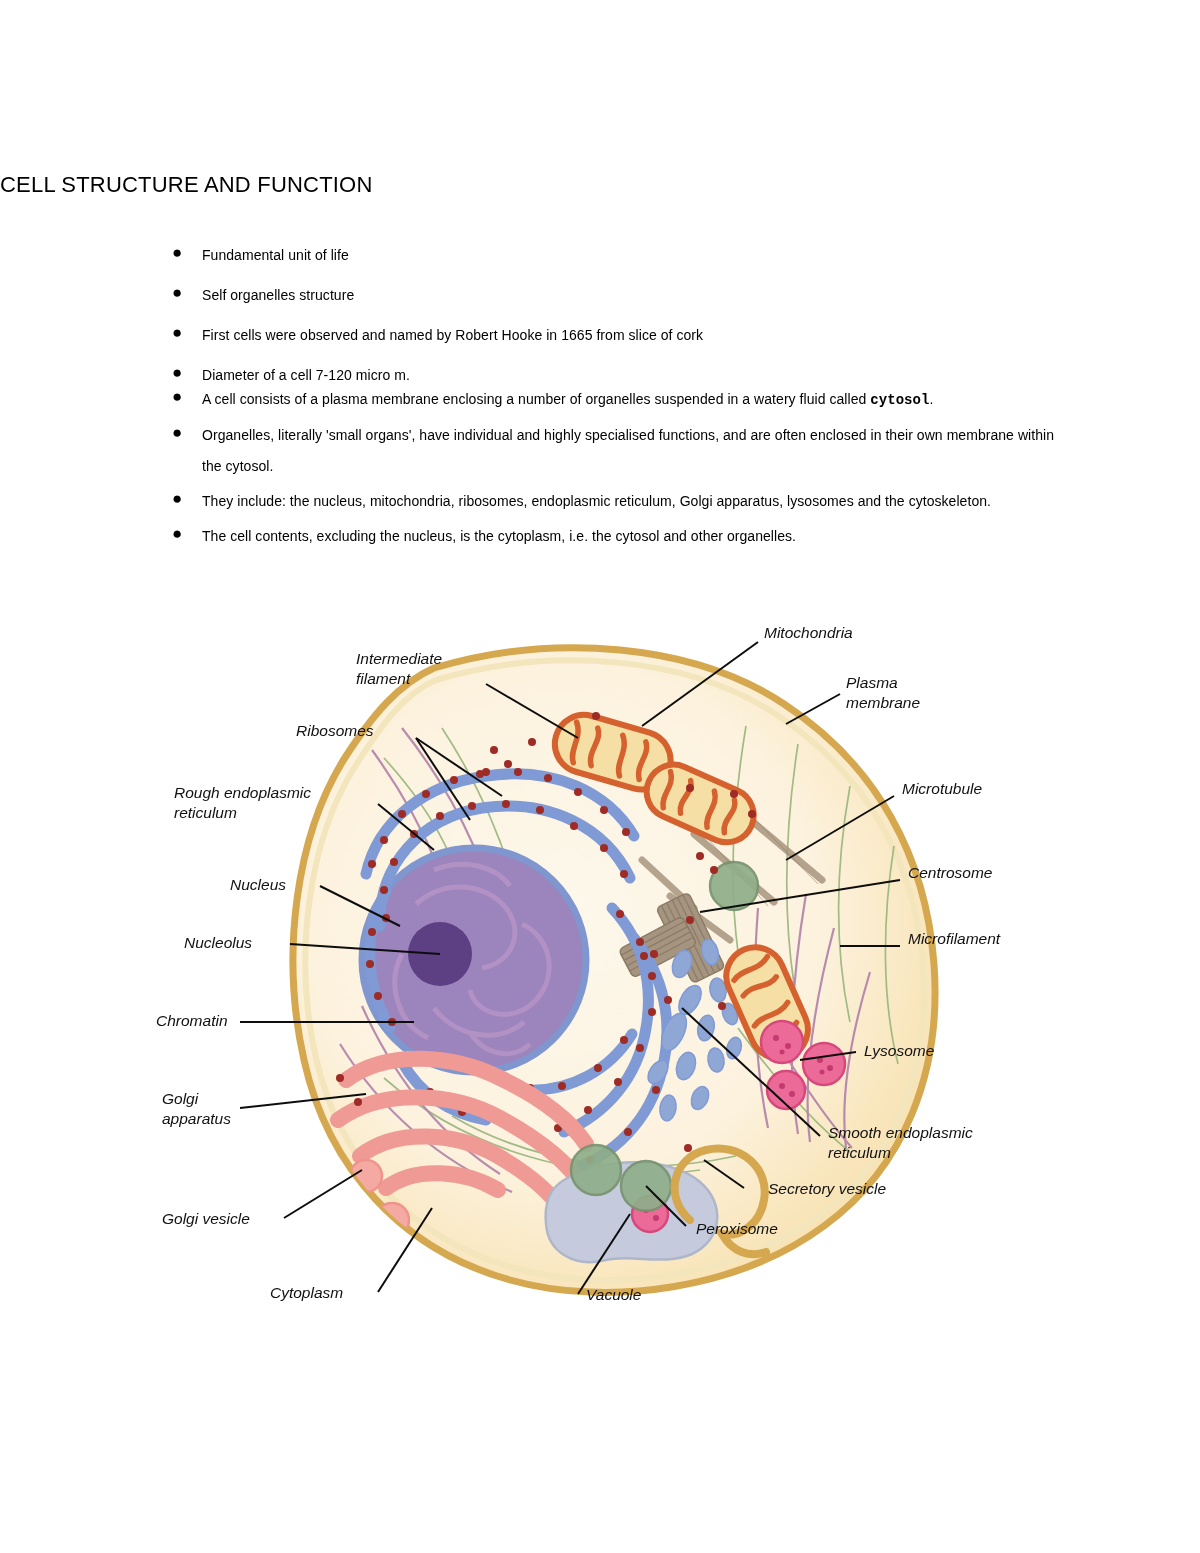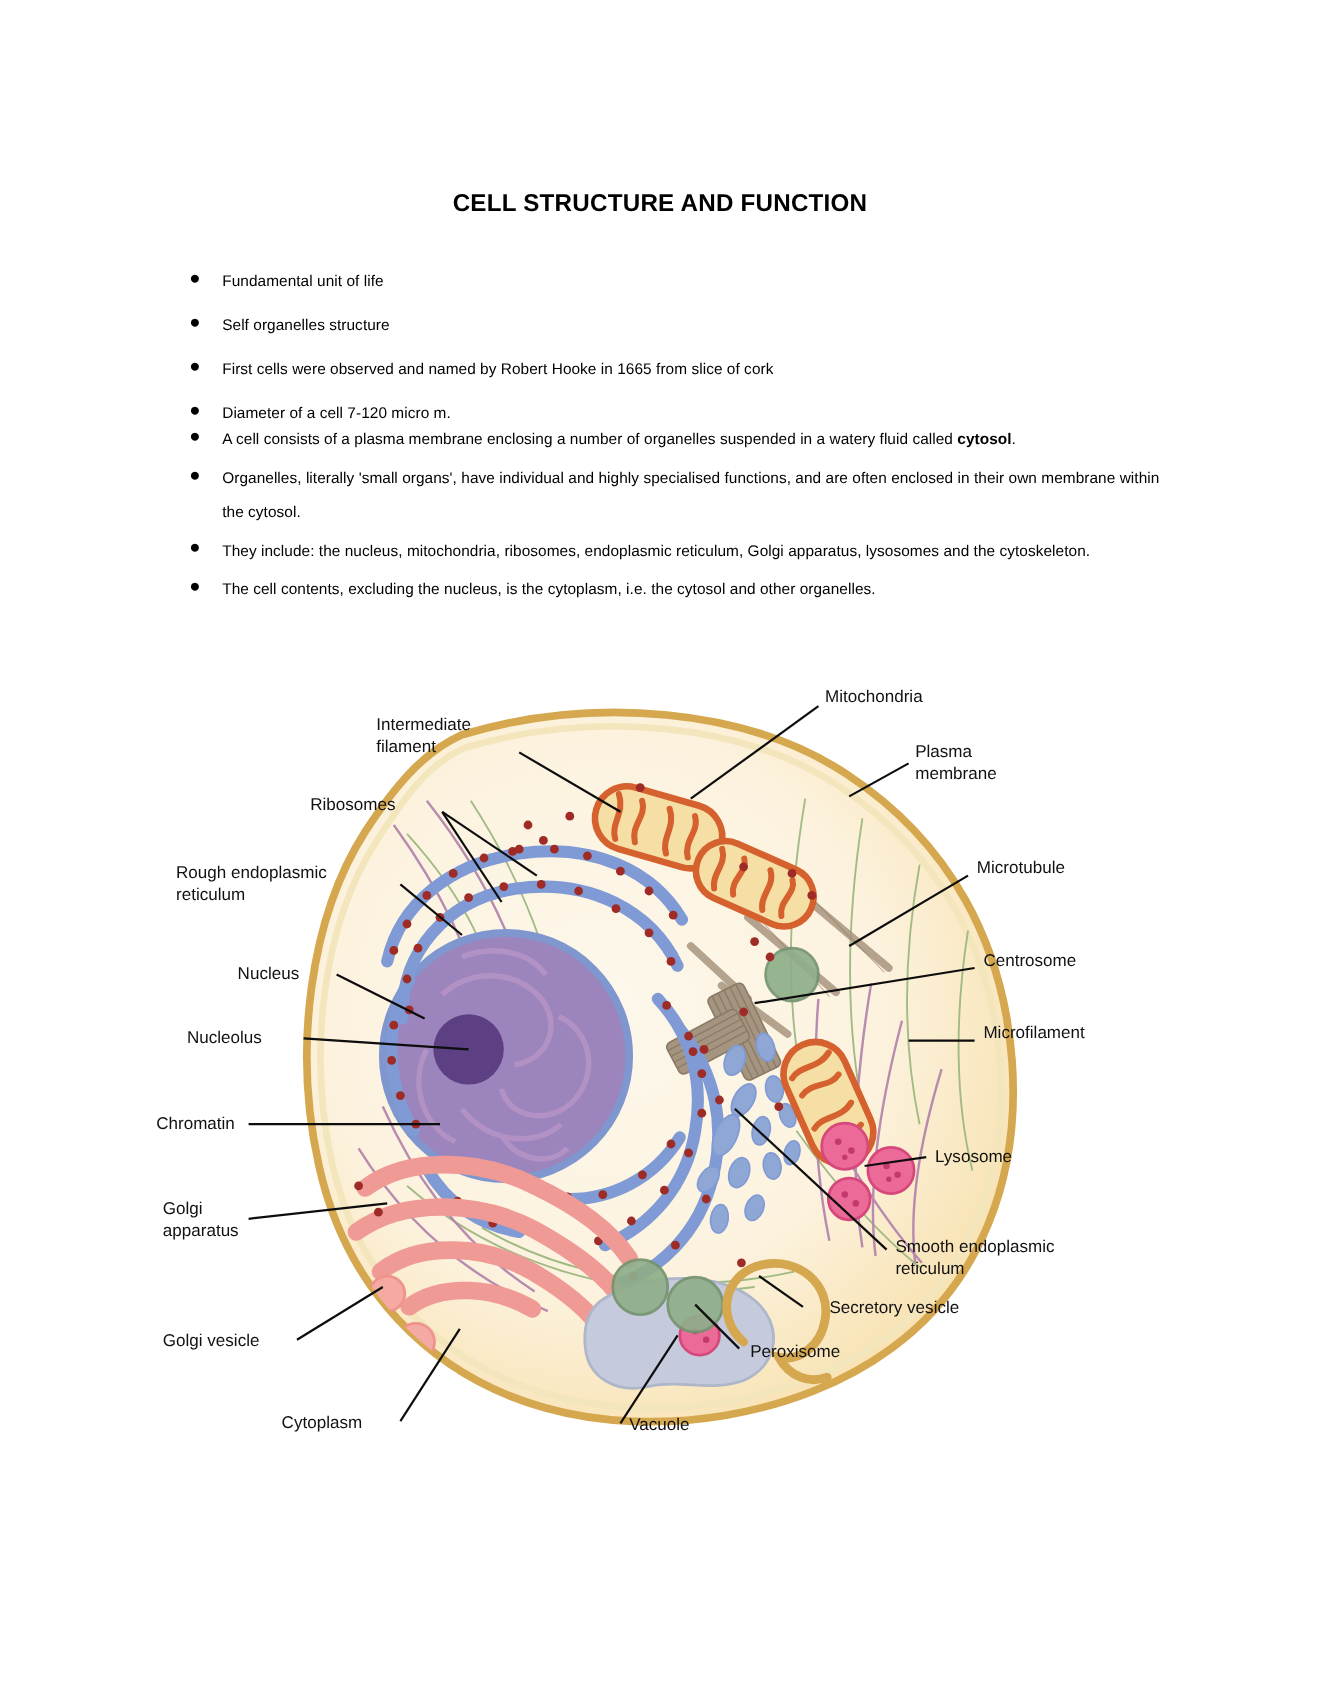--- a/index.html
+++ b/index.html
@@ -9,44 +9,44 @@
     font-family:"Liberation Sans", sans-serif;
     color:#000;
     position:relative;
     overflow:hidden;
   }
   .page{position:relative;width:1200px;height:1553px;}
 
   
   .title{
     position:absolute;left:0;top:172px;width:1200px;
-    text-align:center;
-    font-size:22px;font-weight:bold;letter-spacing:.2px;
+    text-align:left;
+    font-size:22px;font-weight:normal;letter-spacing:.2px;
   }
 
   
   .bullets{position:absolute;left:172px;width:900px;}
   .b1{top:240px;}
   .b2{top:384px;}
   .bullet-row{display:flex;align-items:flex-start;margin-bottom:9px;}
   .bullet-dot{
     width:30px;flex:0 0 30px;
     font-size:17px;line-height:26px;text-align:left;
     color:#000;
   }
   .bullet-text{
     flex:1 1 auto;
     font-size:14px;line-height:31px;
     letter-spacing:.05px;
   }
   .b2 .bullet-row{margin-bottom:4px;}
-  .bullet-text b{font-weight:bold;}
+  .bullet-text b{font-weight:bold;font-family:Liberation Mono, monospace;}
 
   
-  .diagram{position:absolute;left:120px;top:608px;width:950px;height:720px;}
+  .diagram{position:absolute;left:134px;top:608px;width:950px;height:720px;font-style:italic;}
   .diagram svg{display:block;width:950px;height:720px;}
   .lbl{
     font-family:"Liberation Sans", sans-serif;
     font-size:15.5px;fill:#111;
   }
 </style>
 </head>
 <body>
 
 <div class="page">

